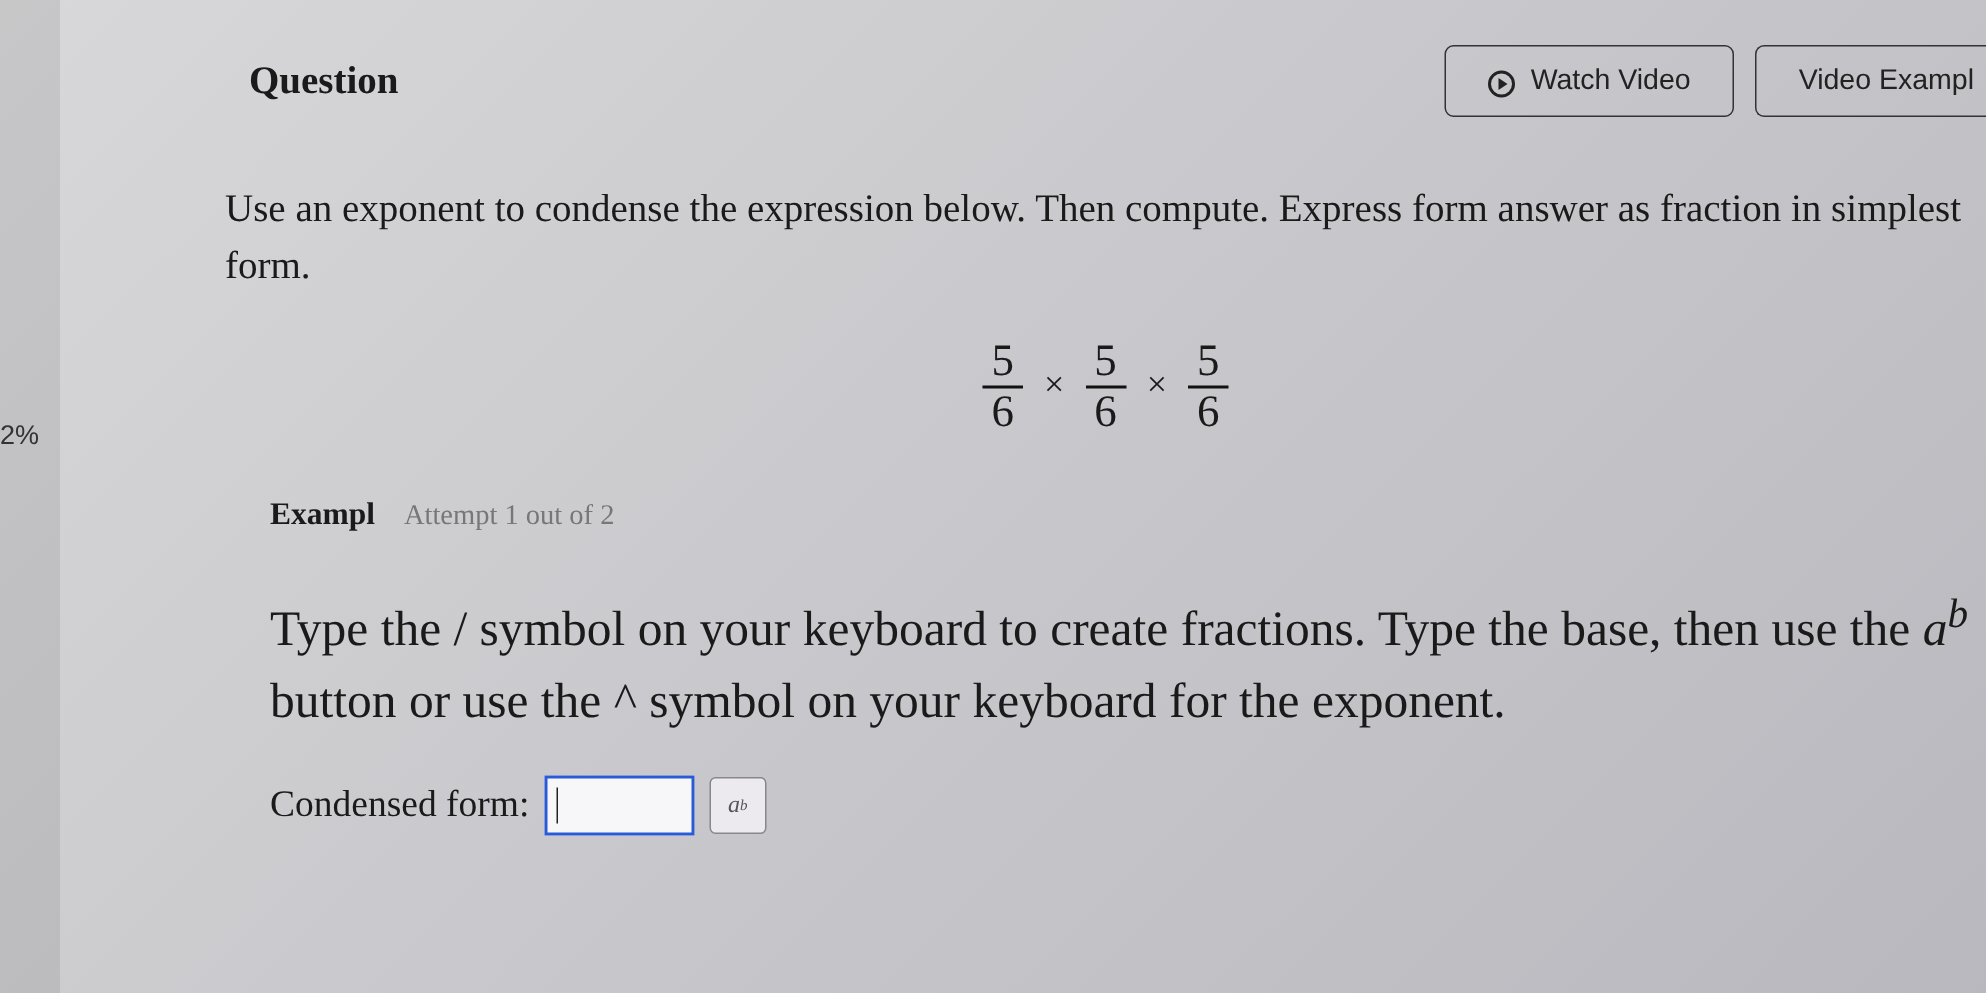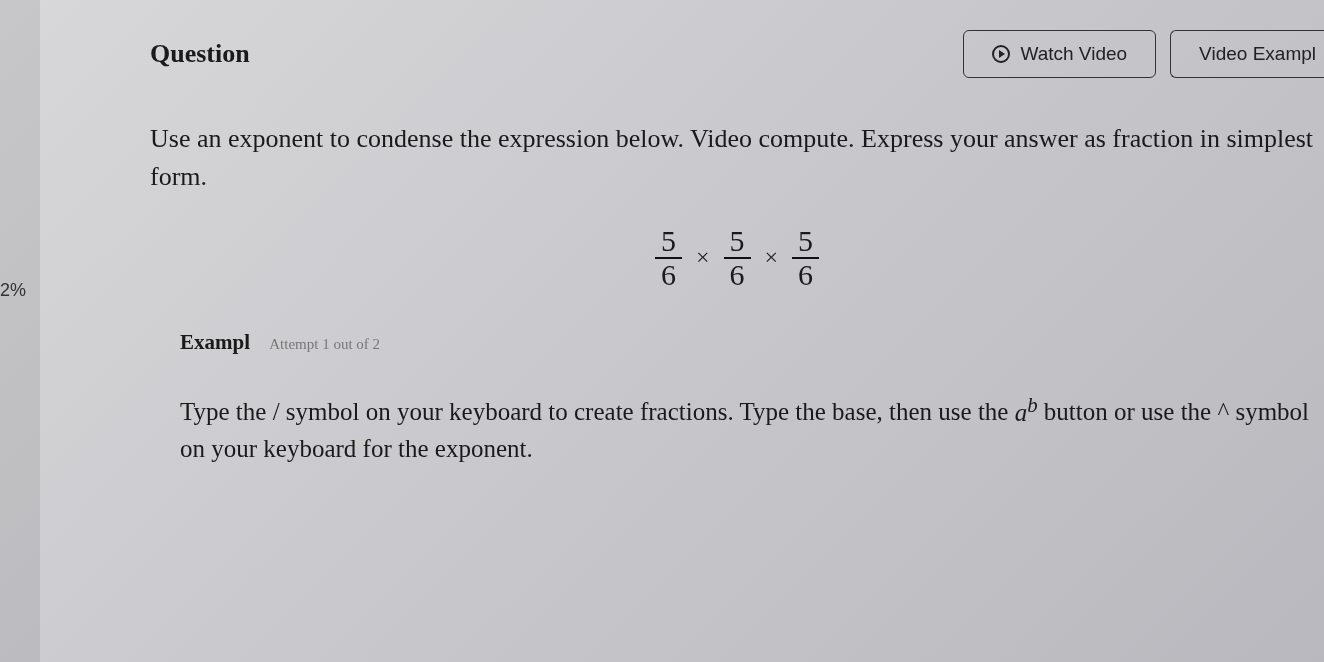--- a/index.html
+++ b/index.html
@@ -34,39 +34,40 @@
     top: 30px;
     right: 0;
     padding-right: 0;
   }
   .header-row {
     display: flex;
     align-items: center;
     justify-content: space-between;
     margin-bottom: 42px;
     padding-right: 0;
+    margin-left: 16px;
   }
   .question-title {
     font-weight: bold;
     font-size: 26px;
   }
   .header-buttons {
     display: flex;
     gap: 14px;
   }
   .btn {
     border: 1.5px solid #333;
     border-radius: 6px;
     background: transparent;
     padding: 12px 28px;
     font-size: 19px;
     color: #222;
     font-family: Arial, sans-serif;
     display: flex;
-    align-items: center;
+    align-items: flex-end;
     gap: 10px;
     cursor: pointer;
   }
   .btn.clipped {
     border-right: none;
     border-top-right-radius: 0;
     border-bottom-right-radius: 0;
     padding-right: 8px;
   }
   .play-icon {
@@ -110,23 +111,23 @@
   }
   .frac .num { border-bottom: 2px solid #111; padding: 0 6px; }
   .frac .den { padding: 0 6px; }
   .times { font-size: 24px; }
   .answer-row {
     font-size: 21px;
     margin-left: 30px;
     margin-bottom: 34px;
   }
   .answer-label { font-weight: bold; }
-  .attempt { color: #777; margin-left: 14px; font-size: 15px; }
+  .attempt { color: #777; margin-left: 14px; font-size: 19px; }
   .hint {
-    font-size: 25px;
+    font-size: 33px;
     line-height: 1.45;
     margin-left: 30px;
     margin-bottom: 24px;
     max-width: 1140px;
   }
   .sup-i { font-style: italic; }
   .form-row {
     margin-left: 30px;
     font-size: 25px;
     display: flex;
@@ -177,21 +178,21 @@
       <button class="btn">
         <span class="play-icon"></span>
         <span>Watch Video</span>
       </button>
       <button class="btn clipped">
         <span>Video Exampl</span>
       </button>
     </div>
   </div>
 
-  <div class="prompt">Use an exponent to condense the expression below. Video compute. Express your answer as fraction in simplest form.</div>
+  <div class="prompt">Use an exponent to condense the expression below. Then compute. Express form answer as fraction in simplest form.</div>
 
   <div class="expr">
     <span class="frac">
       <span class="num">5</span>
       <span class="den">6</span>
     </span>
     <span class="times">×</span>
     <span class="frac">
       <span class="num">5</span>
       <span class="den">6</span>
@@ -205,14 +206,24 @@
 
   <div class="answer-row">
     <span class="answer-label">Exampl</span>
     <span class="attempt">Attempt 1 out of 2</span>
   </div>
 
   <div class="hint">
     <span>Type the / symbol on your keyboard to create fractions. Type the base, then use the </span><span class="sup-i"><span>a</span><sup>b</sup></span><span> button or use the ^ symbol on your keyboard for the exponent.</span>
   </div>
 
+  <div class="form-row">
+    <span>Condensed form:</span>
+    <span class="input-box">
+      <span class="cursor"></span>
+    </span>
+    <button class="exp-btn">
+      <span>a</span>
+        <sup>b</sup>
+    </button>
+  </div>
 
 </div>
 
 </body></html>

